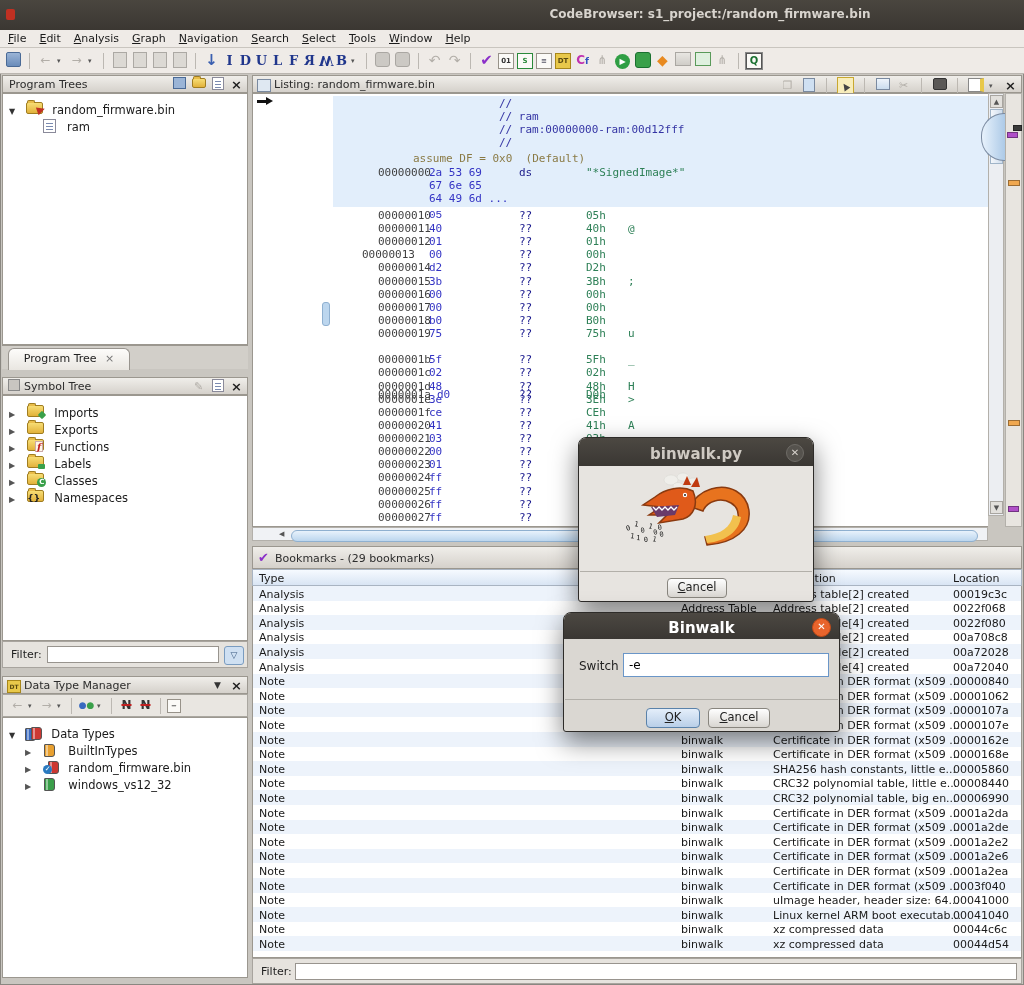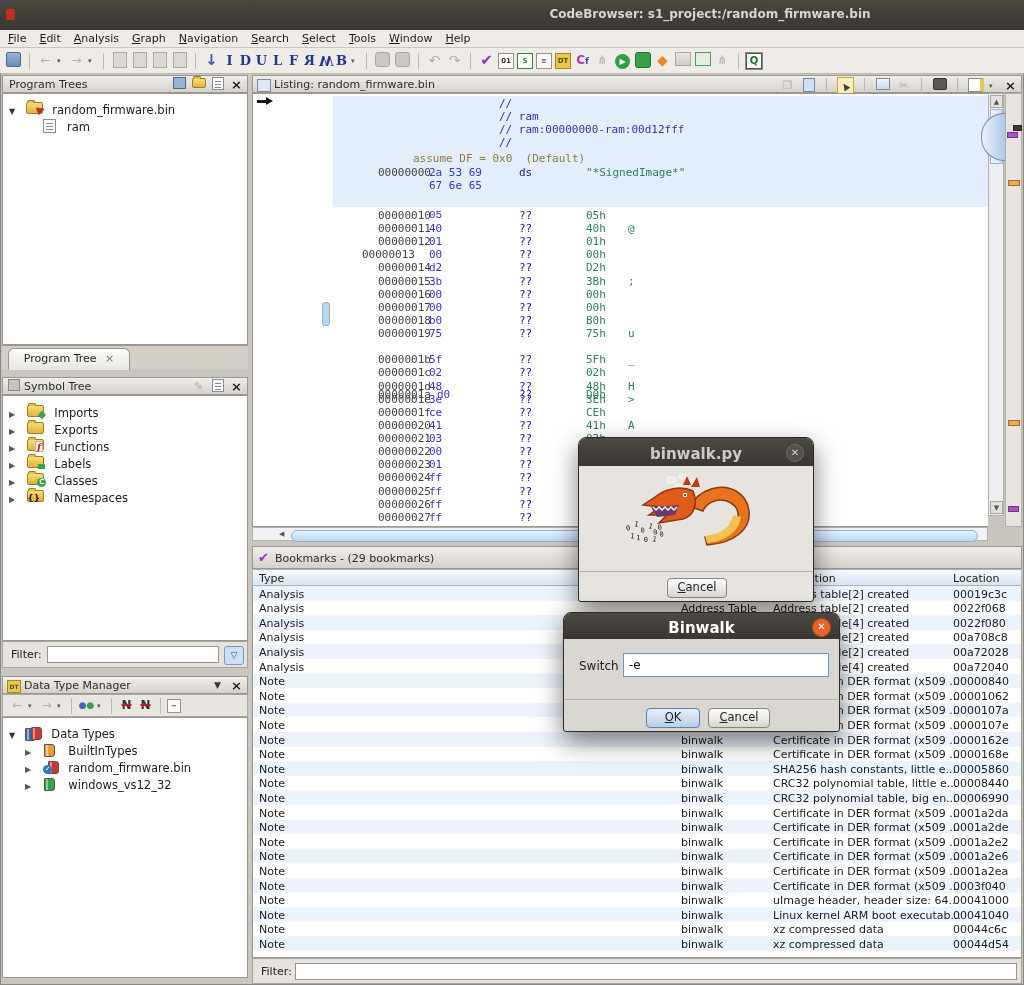--- a/index.html
+++ b/index.html
@@ -336,20 +336,23 @@
       <span class="lc assume" style="left:160px">assume DF = 0x0  (Default)</span>
     </div>
   <div class="lrow" style="top:71.5px">
     <span class="lc addr" style="left:125px">00000000</span>
     <span class="lc bytes" style="left:176px">2a 53 69</span>
     <span class="lc mn" style="left:266px">ds</span>
     <span class="lc str" style="left:333px">"*SignedImage*"</span>
   </div>
   <div class="lrow" style="top:84.6px">
       <span class="lc bytes" style="left:176px">67 6e 65</span>
+    </div>
+  <div class="lrow" style="top:97.7px">
+      <span class="lc bytes" style="left:176px">64 49 6d ...</span>
     </div>
   <div>
       <div class="lrow" style="top: 115px;">
         <span class="lc addr" style="left: 125px;">00000010</span>
         <span class="lc bytes" style="left: 176px; font-family: Liberation Mono, monospace;">05</span>
         <span class="lc q" style="left: 266px;">??</span>
         <span class="lc val" style="left: 333px;">05h</span>
       </div>
       <div class="lrow" style="top: 128.12px;">
         <span class="lc addr" style="left: 125px;">00000011</span>

